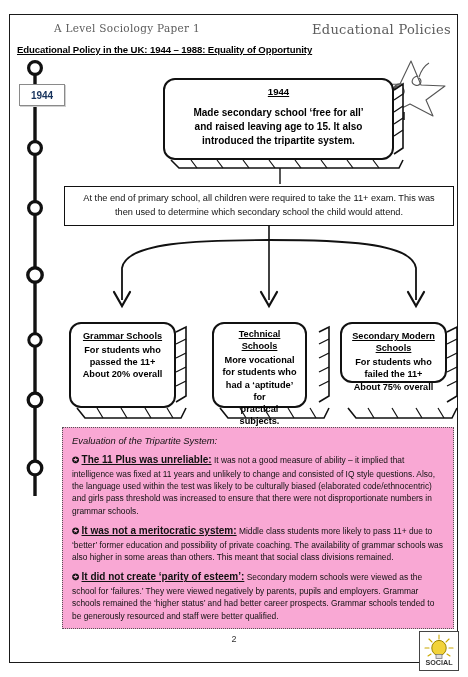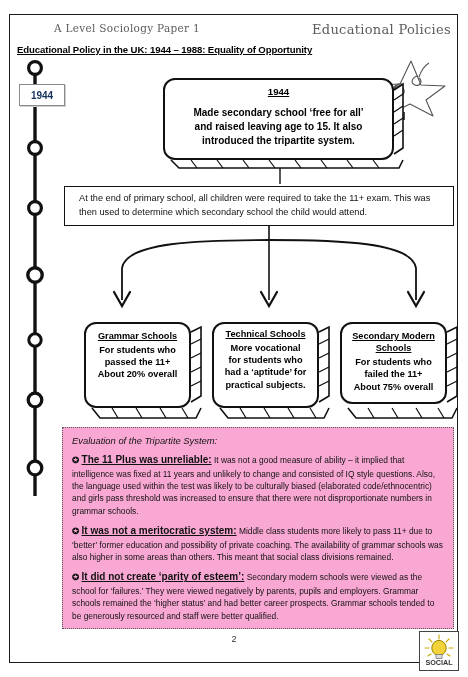--- a/index.html
+++ b/index.html
@@ -141,21 +141,21 @@
   }
   
   .plainbox {
     position: absolute;
     border: 1.4px solid #111;
     background: #fff;
     box-sizing: border-box;
     display: flex;
     align-items: center;
     justify-content: center;
-    text-align: left;
+    text-align: center;
     font-size: 9.2px;
     line-height: 1.5;
     color: #111;
     padding: 15px 14px;
   }
   
   .evalbox {
     position: absolute;
     left: 62px;
     top: 427px;
@@ -276,54 +276,54 @@
     <line x1="189" y1="0" x2="189" y2="74" stroke="#111" stroke-width="1.6"></line>
     <path d="M181 66 L189 80 L197 66" fill="none" stroke="#111" stroke-width="2.2" stroke-linecap="round"></path>
 
     <path d="M189 14 C120 14, 46 16, 42 42 L42 74" fill="none" stroke="#111" stroke-width="1.8"></path>
     <path d="M34 66 L42 80 L50 66" fill="none" stroke="#111" stroke-width="2.2" stroke-linecap="round"></path>
 
     <path d="M189 14 C258 14, 332 16, 336 42 L336 74" fill="none" stroke="#111" stroke-width="1.8"></path>
     <path d="M328 66 L336 80 L344 66" fill="none" stroke="#111" stroke-width="2.2" stroke-linecap="round"></path>
   </svg>
 
-  <div class="shadowbox" style="left:84px; top:322px; width:107px; height:86px;">
+  <div class="shadowbox" style="left:69px; top:322px; width:107px; height:86px;">
     <svg class="sb-deco" style="left:0; top:0;" width="122" height="102" viewBox="0 0 122 102">
       <path d="M107 10 L117 5 L117 74 L107 80" fill="#fff" stroke="#111" stroke-width="1.6"></path>
       <path d="M107 22 L117 17 M107 36 L117 31 M107 50 L117 45 M107 64 L117 59" stroke="#111" stroke-width="1.3"></path>
       <path d="M8 86 L16 96 L112 96 L117 86" fill="#fff" stroke="#111" stroke-width="1.6"></path>
       <path d="M28 86 L34 96 M52 86 L58 96 M76 86 L82 96 M98 86 L104 96" stroke="#111" stroke-width="1.2"></path>
     </svg>
     <div class="sb-face"></div>
     <div class="sb-content">
       <span class="ttl">Grammar Schools</span>
       <span class="sb-row">For students who</span>
       <span class="sb-row">passed the 11+</span>
       <span class="sb-row">About 20% overall</span>
     </div>
   </div>
 
-  <div class="shadowbox" style="left:212px; top:322px; width:107px; height:86px;">
+  <div class="shadowbox" style="left:212px; top:322px; width:95px; height:86px;">
     <svg class="sb-deco" style="left:0; top:0;" width="122" height="102" viewBox="0 0 122 102">
       <path d="M107 10 L117 5 L117 74 L107 80" fill="#fff" stroke="#111" stroke-width="1.6"></path>
       <path d="M107 22 L117 17 M107 36 L117 31 M107 50 L117 45 M107 64 L117 59" stroke="#111" stroke-width="1.3"></path>
       <path d="M8 86 L16 96 L112 96 L117 86" fill="#fff" stroke="#111" stroke-width="1.6"></path>
       <path d="M28 86 L34 96 M52 86 L58 96 M76 86 L82 96 M98 86 L104 96" stroke="#111" stroke-width="1.2"></path>
     </svg>
     <div class="sb-face"></div>
     <div class="sb-content" style="padding-top:6px;">
       <span class="ttl">Technical Schools</span>
       <span class="sb-row">More vocational</span>
       <span class="sb-row">for students who</span>
       <span class="sb-row">had a ‘aptitude’ for</span>
       <span class="sb-row">practical subjects.</span>
     </div>
   </div>
 
-  <div class="shadowbox" style="left:340px; top:322px; width:107px; height:82px;">
+  <div class="shadowbox" style="left:340px; top:322px; width:107px; height:61px;">
     <svg class="sb-deco" style="left:0; top:0;" width="122" height="102" viewBox="0 0 122 102">
       <path d="M107 10 L117 5 L117 74 L107 80" fill="#fff" stroke="#111" stroke-width="1.6"></path>
       <path d="M107 22 L117 17 M107 36 L117 31 M107 50 L117 45 M107 64 L117 59" stroke="#111" stroke-width="1.3"></path>
       <path d="M8 86 L16 96 L112 96 L117 86" fill="#fff" stroke="#111" stroke-width="1.6"></path>
       <path d="M28 86 L34 96 M52 86 L58 96 M76 86 L82 96 M98 86 L104 96" stroke="#111" stroke-width="1.2"></path>
     </svg>
     <div class="sb-face"></div>
     <div class="sb-content">
       <span class="ttl">Secondary Modern Schools</span>
       <span class="sb-row">For students who</span>

